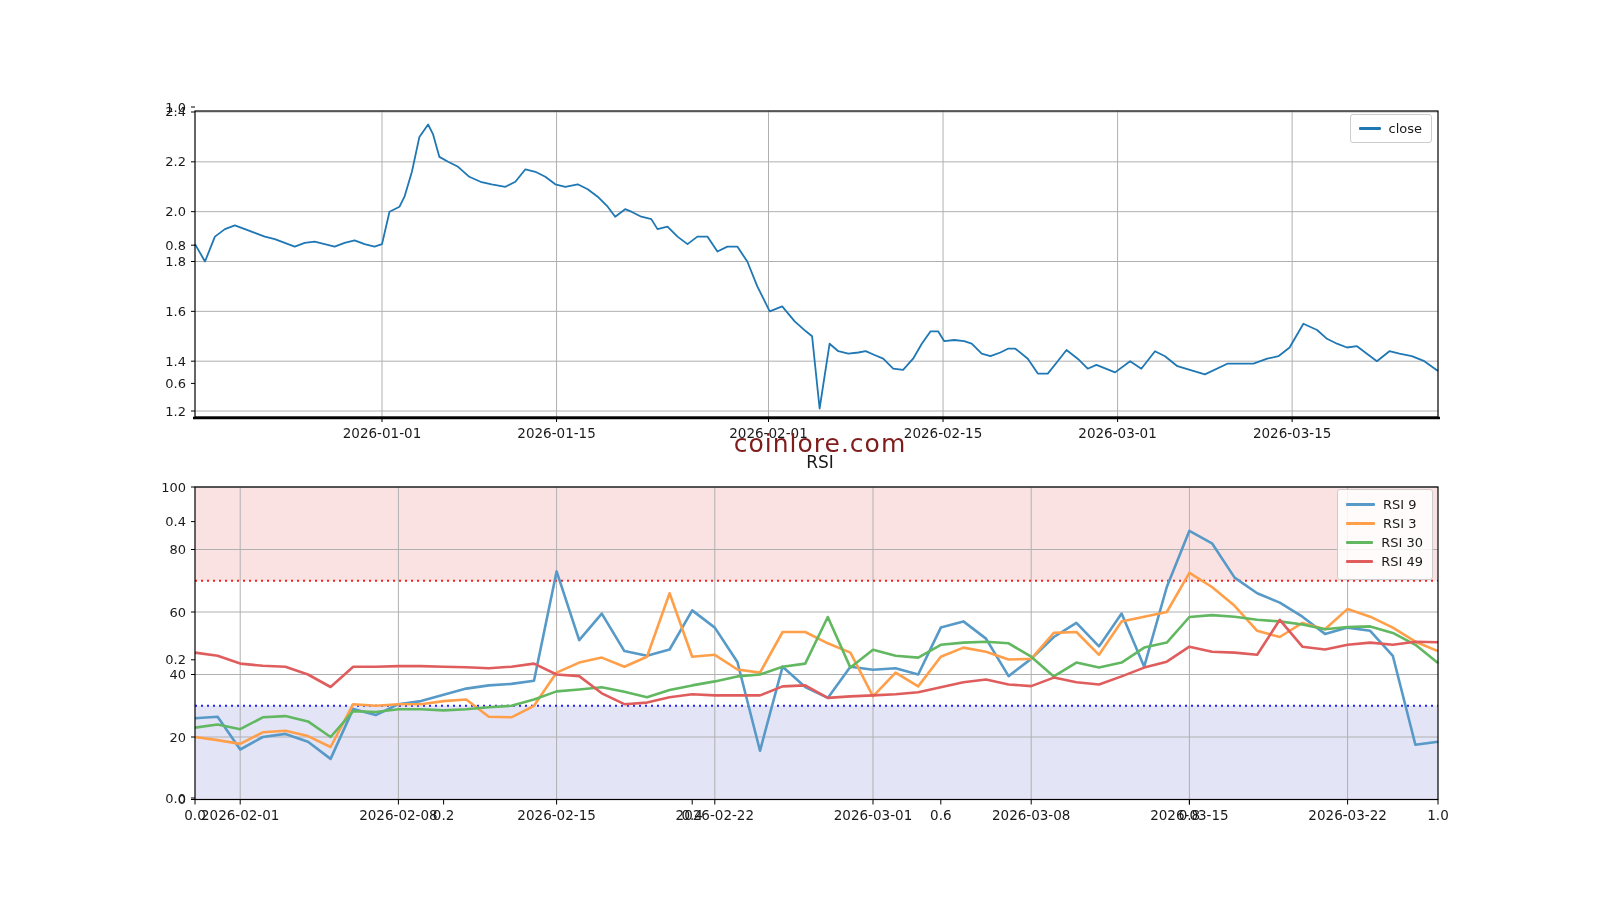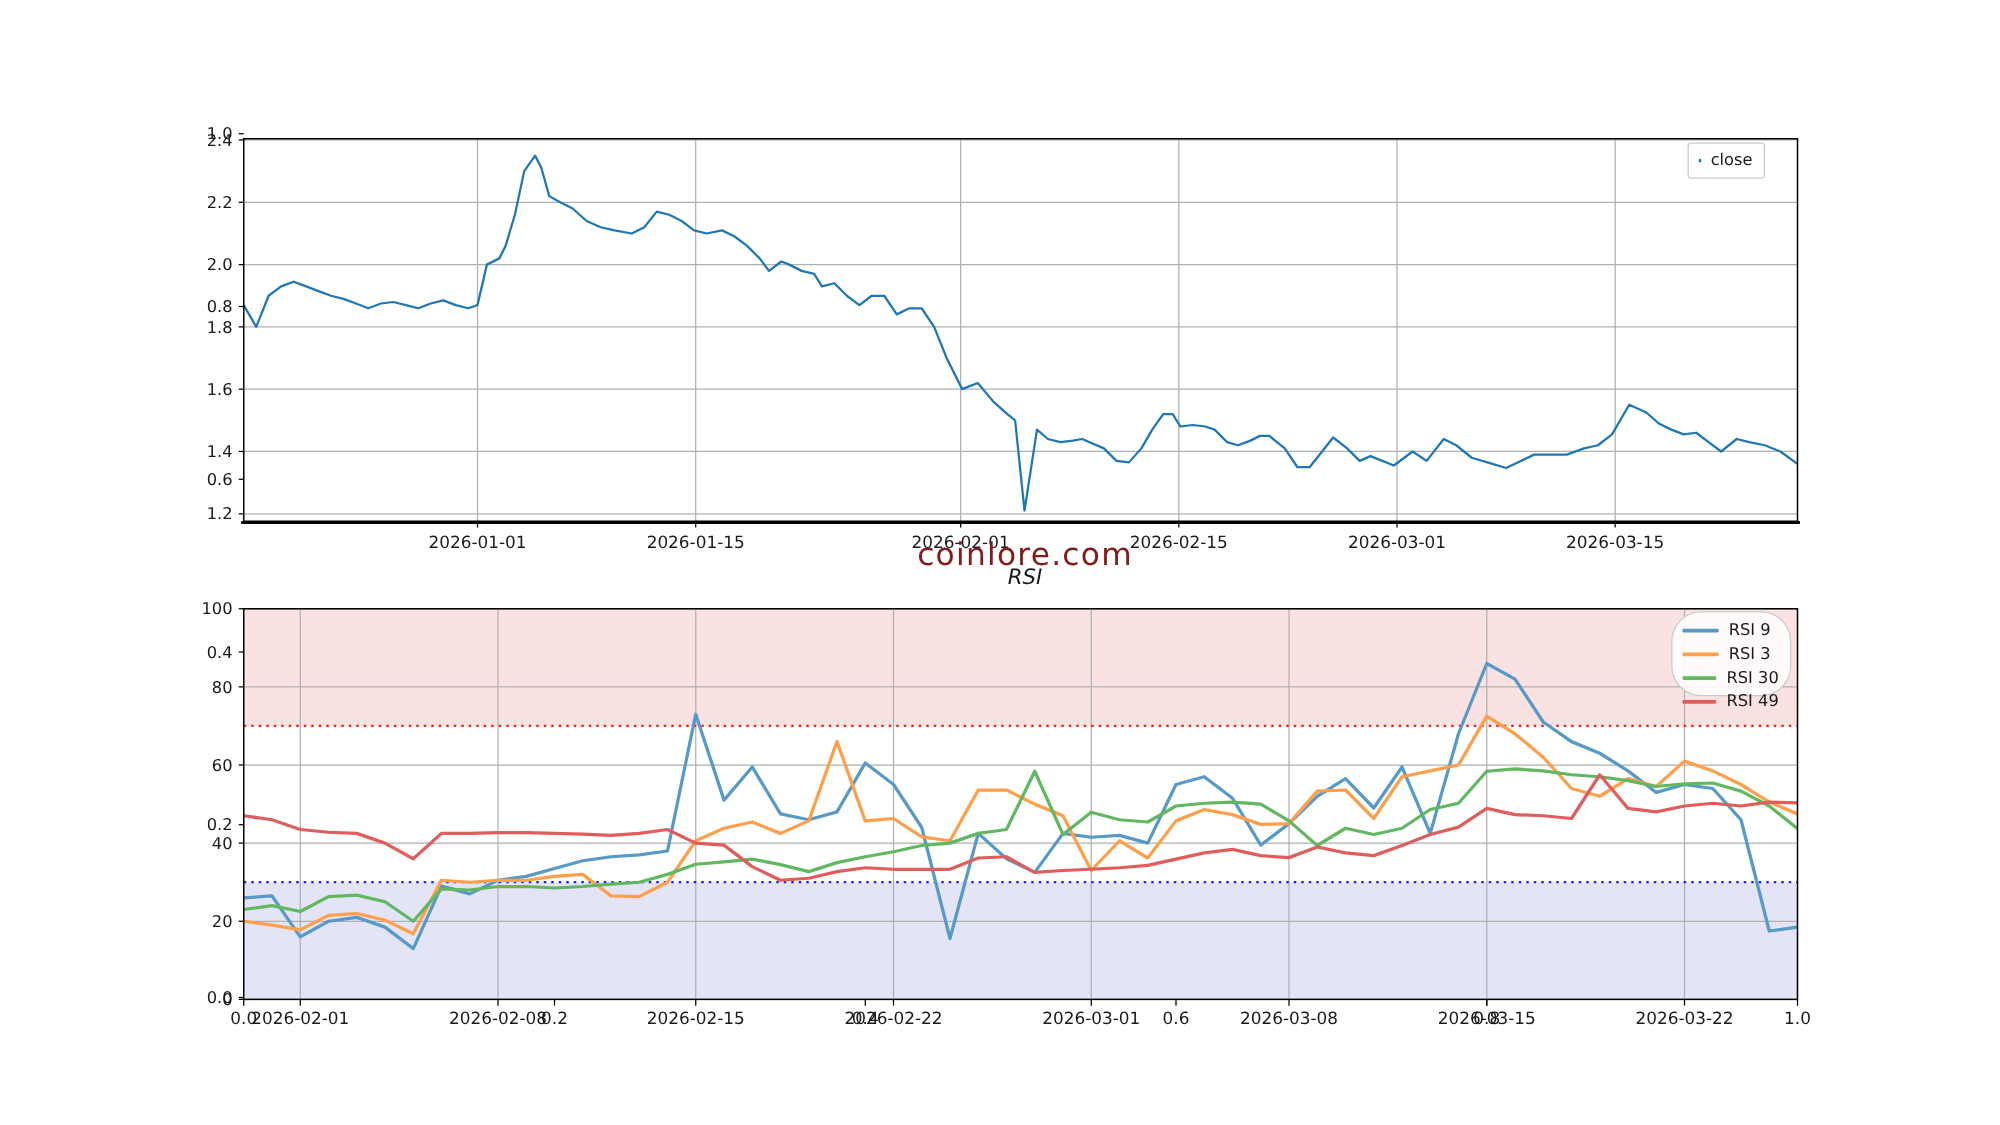--- a/index.html
+++ b/index.html
@@ -19,32 +19,31 @@
     font-size: 25px;
     color: #7f1d1d;
     letter-spacing: 1px;
   }
   .rsi-title {
     position: absolute;
     left: 720px; top: 452px; width: 200px;
     text-align: center;
     font-size: 17px;
     color: #1a1a1a;
-    font-style: italic;
   }
   .legend {
     position: absolute;
     background: rgba(255,255,255,0.85);
     border: 1px solid #cccccc;
     border-radius: 3px;
     padding: 5px 9px 5px 8px;
     box-sizing: border-box;
   }
-  .legend-price { left: 1350px; top: 114px; width: 62px; height: 29px; }
-  .legend-rsi  { left: 1337px; top: 489px; width: 96px; height: 68px; border-radius: 24px; }
+  .legend-price { left: 1350px; top: 114px; width: 82px; height: 29px; }
+  .legend-rsi  { left: 1337px; top: 489px; width: 96px; height: 91px; }
   .legend-row { display: flex; align-items: center; height: 19px; }
   .legend-price .legend-row { height: 17px; }
   .swatch { display: inline-block; width: 29px; height: 3px; margin-right: 8px; border-radius: 1px; }
   .legend-label { font-size: 13px; color: #1a1a1a; white-space: nowrap; }
 </style>
 </head>
 <body>
 
 <div class="figure">
   <svg id="chart-svg" width="1600" height="900" viewBox="0 0 1600 900">

